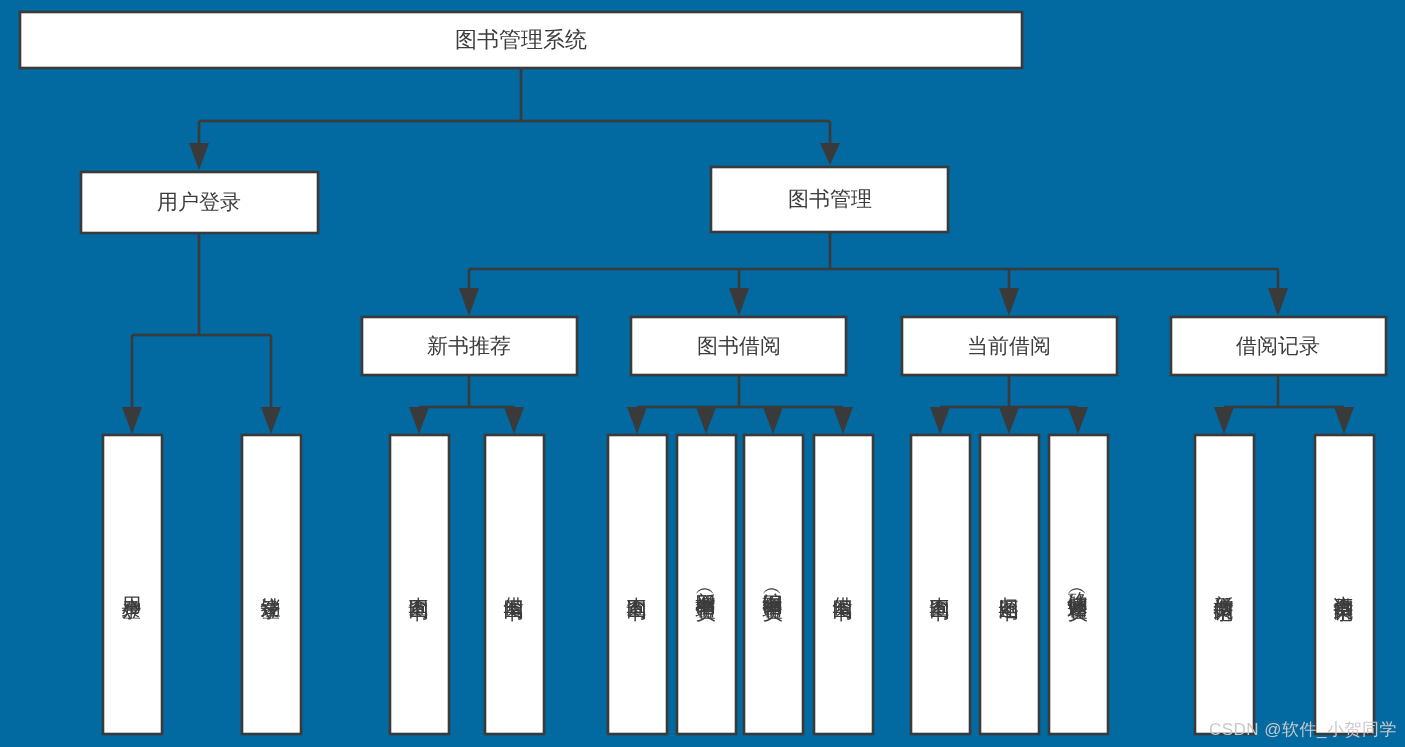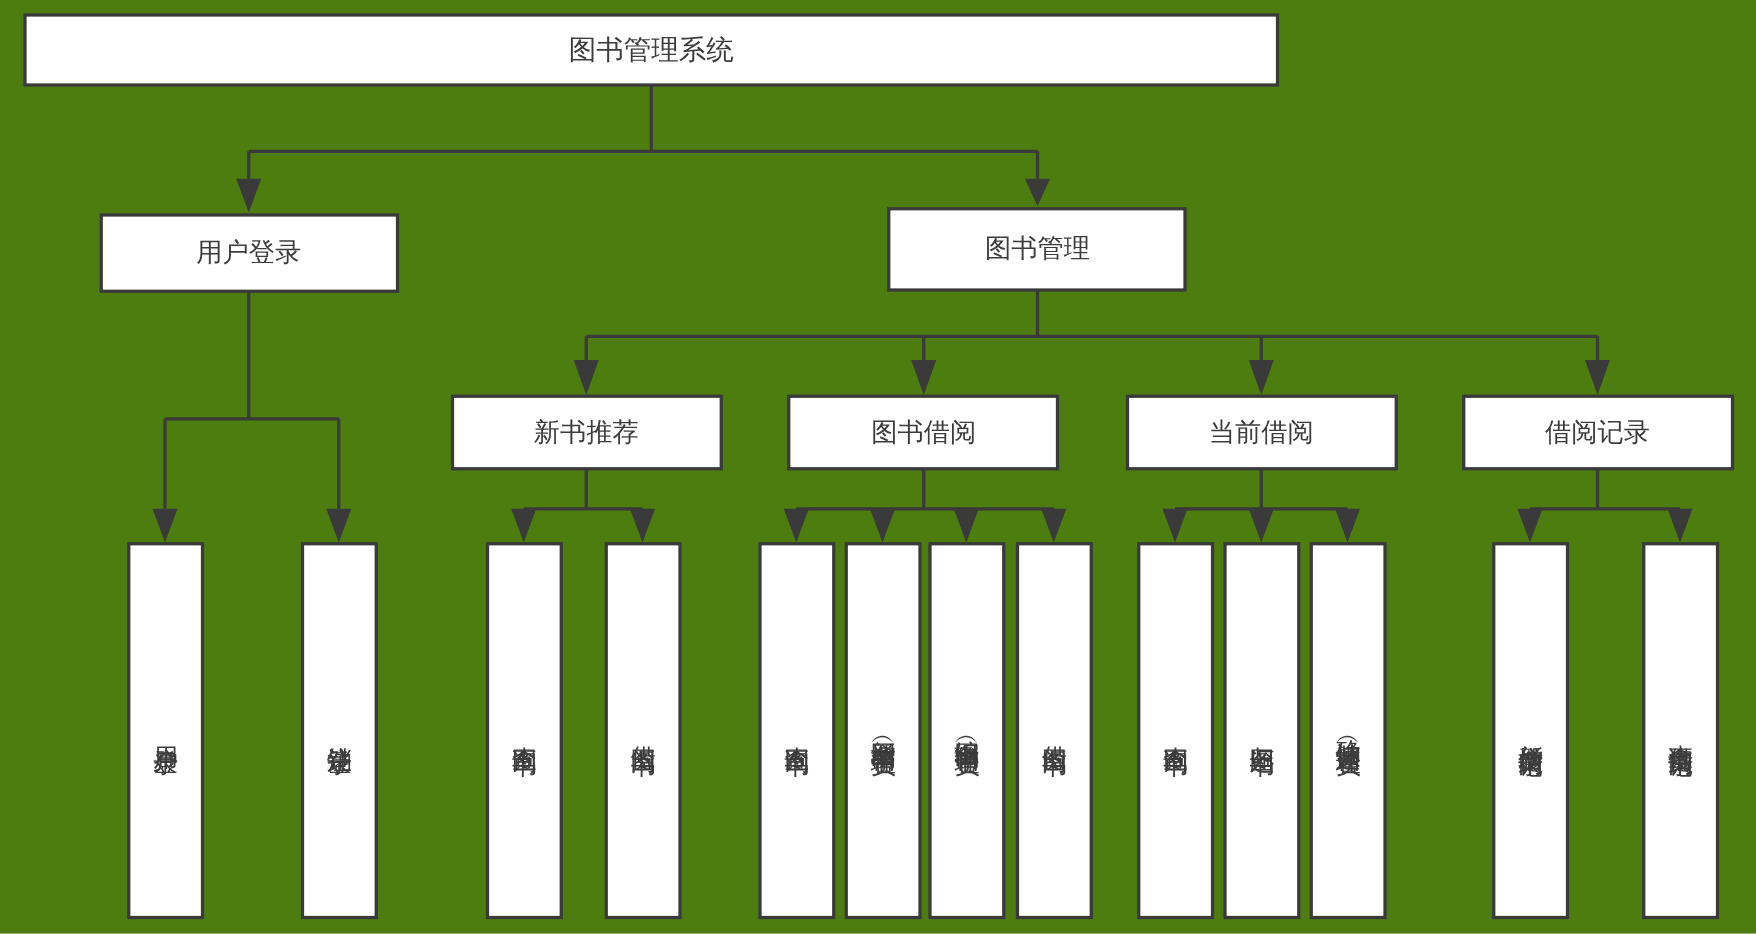--- a/index.html
+++ b/index.html
@@ -8,21 +8,21 @@
     padding: 0;
     background: #ffffff;
   }
   body {
     font-family: "Liberation Sans", "DejaVu Sans", sans-serif;
   }
   #diagram-root {
     position: relative;
     width: 1405px;
     height: 747px;
-    background: #4d7c0f;
+    background: #0369a1;
     overflow: hidden;
   }
   svg.diagram-canvas {
     position: absolute;
     top: 0;
     left: 0;
     width: 1405px;
     height: 747px;
     display: block;
   }
@@ -226,14 +226,15 @@
       <text class="node-label node-label-vertical" x="1224" y="584">新增借阅记录</text>
     </g>
 
     <g>
       <rect class="node-box" x="1315" y="435" width="59" height="299"></rect>
       <text class="node-label node-label-vertical" x="1344" y="584">查询借阅记录</text>
     </g>
 
   </svg>
 
+  <div class="watermark">CSDN @软件_小贺同学</div>
 
 </div>
 
 </body></html>

